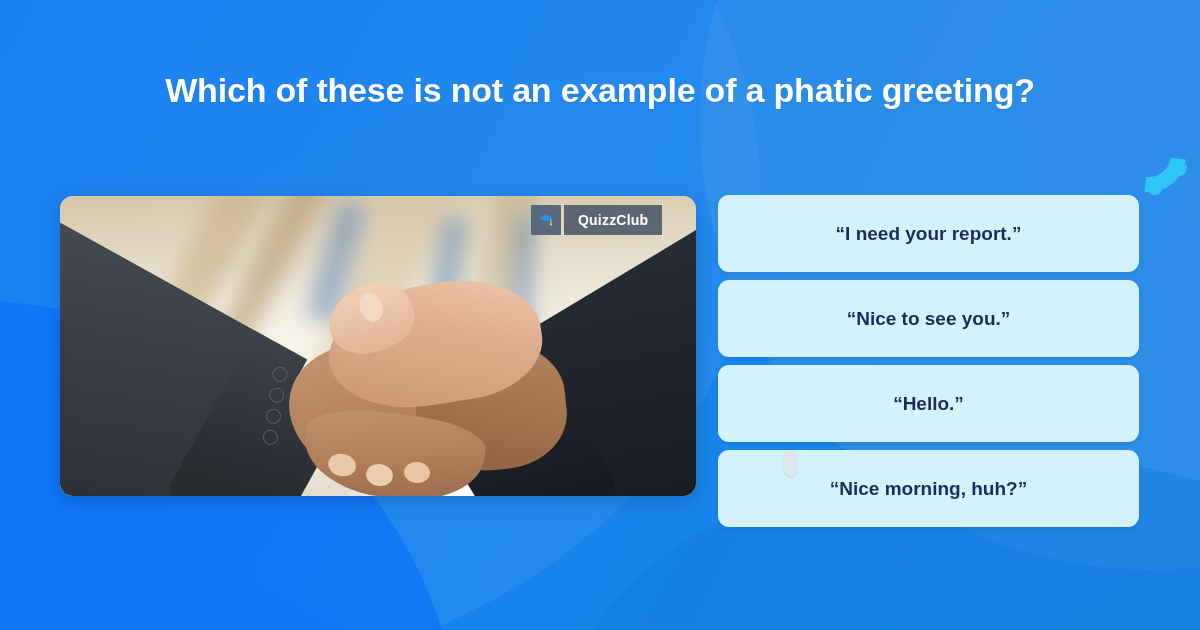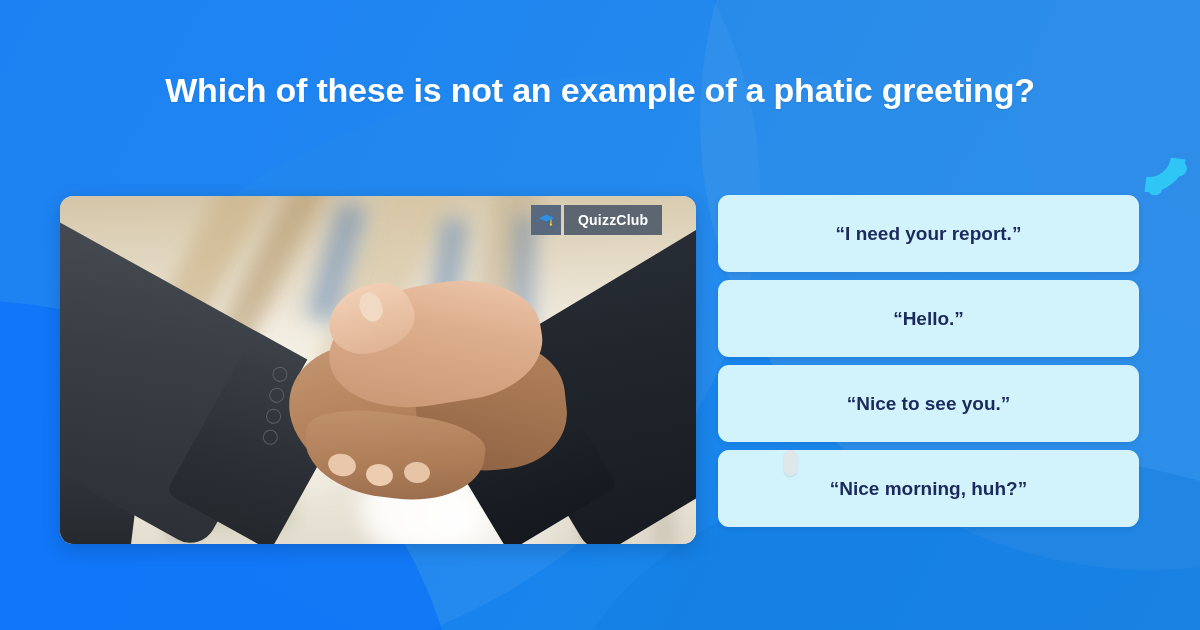--- a/index.html
+++ b/index.html
@@ -117,21 +117,21 @@
     line-height: 1.2;
     text-shadow: 0 1px 2px rgba(0,0,0,.10);
   }
 
   
   .photo {
     position: absolute;
     left: 60px;
     top: 196px;
     width: 636px;
-    height: 348px;
+    height: 300px;
     border-radius: 13px;
     overflow: hidden;
     box-shadow: 0 5px 18px rgba(0, 30, 70, .22);
     background: #cfc6b4;
   }
   .ph-scene { position: absolute; inset: 0; overflow: hidden; }
   
   .ph-bg {
     position: absolute; inset: -40px;
     background:
@@ -434,19 +434,19 @@
           <path d="M17.6 10.6 L17.6 16.5" stroke="#f2c83c" stroke-width="1.5" fill="none"></path>
           <circle cx="17.6" cy="17.2" r="1.5" fill="#f2c83c"></circle>
         </svg>
       </div>
       <div class="badge-name">QuizzClub</div>
     </div>
   </div>
 
   <div class="options">
     <div class="option">“I need your report.”</div>
+    <div class="option">“Nice to see you.”</div>
     <div class="option">“Hello.”</div>
-    <div class="option">“Nice to see you.”</div>
     <div class="option">“Nice morning, huh?”</div>
   </div>
   <div class="notch"></div>
 
 </div>
 
 </body></html>

